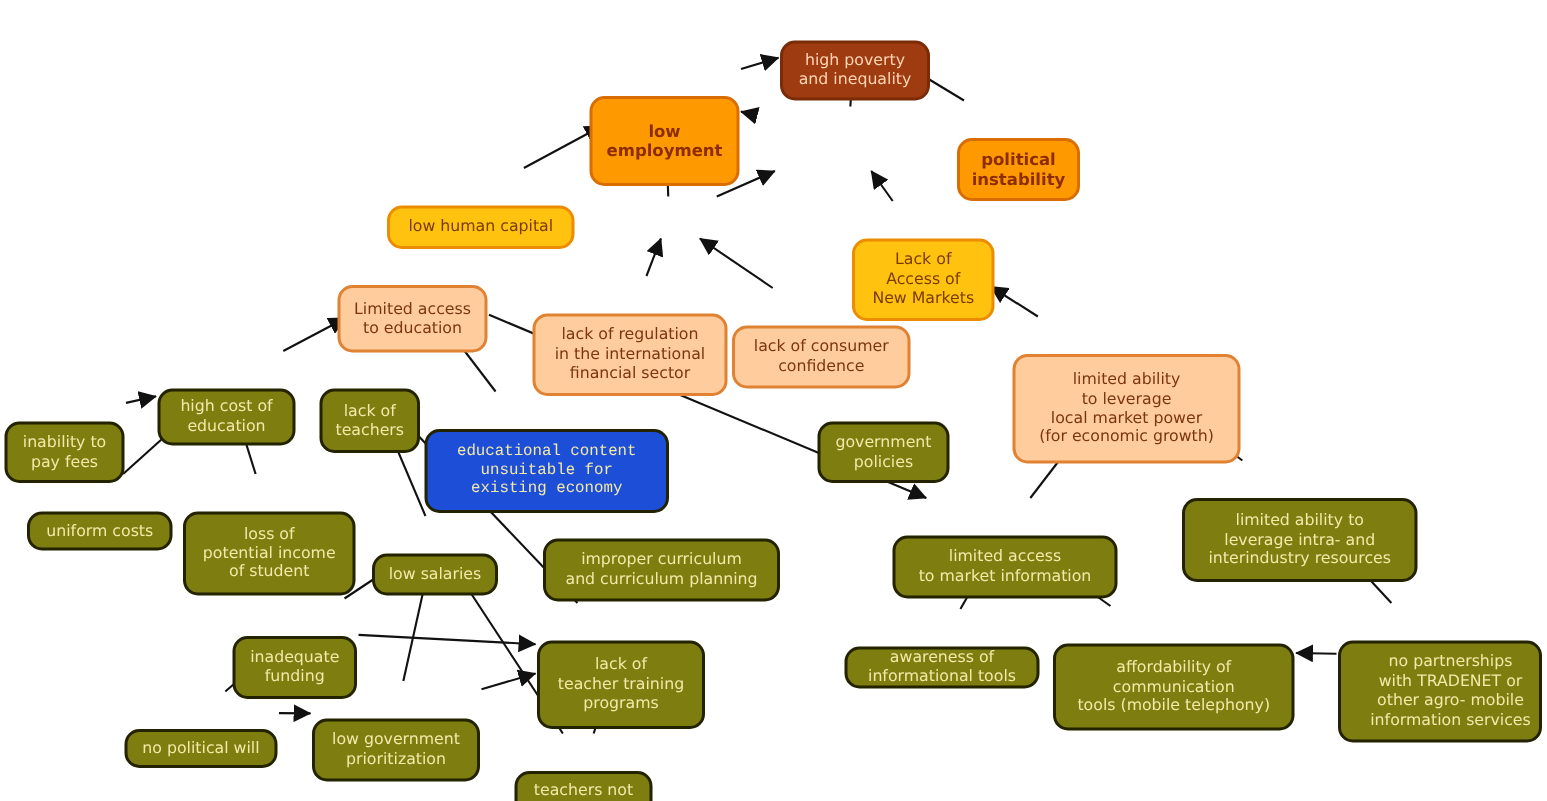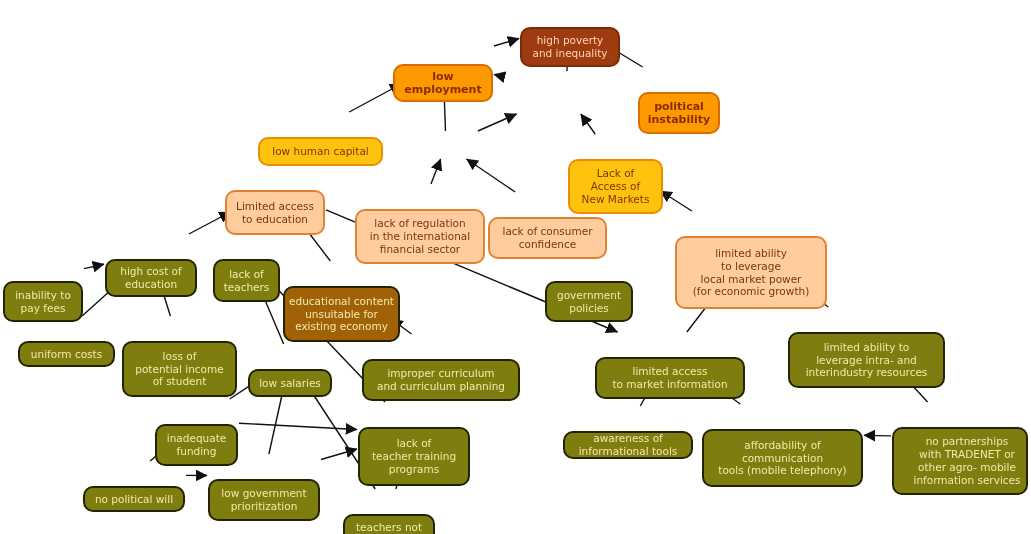--- a/index.html
+++ b/index.html
@@ -94,21 +94,21 @@
         <line x1="395.7741935483871" y1="489" x2="404.16129032258067" y2="463" stroke="#111111" stroke-width="1.4" marker-end="url(#arrow)"></line>
         <line x1="150.2037037037037" y1="461" x2="171.03703703703704" y2="443" stroke="#111111" stroke-width="1.4" marker-end="url(#arrow)"></line>
         <line x1="186" y1="475.4" x2="207" y2="475.5615384615385" stroke="#111111" stroke-width="1.4" marker-end="url(#arrow)"></line>
       </g>
   </svg>
 
 <div class="node" style="left: 520px; top: 3px; width: 100px; height: 40px; background: rgb(158, 59, 16); border-color: rgb(122, 44, 6); color: rgb(255, 214, 182);">
       <span>high poverty
 and inequality</span>
     </div>
-    <div class="node bold" style="left: 393px; top: 40px; width: 100px; height: 38px; background: rgb(255, 153, 0); border-color: rgb(217, 109, 0); color: rgb(140, 45, 0);">
+    <div class="node bold" style="left: 393px; top: 40px; width: 100px; height: 60px; background: rgb(255, 153, 0); border-color: rgb(217, 109, 0); color: rgb(140, 45, 0);">
       <span>low
 employment</span>
     </div>
     <div class="node bold" style="left: 638px; top: 68px; width: 82px; height: 42px; background: rgb(255, 153, 0); border-color: rgb(217, 109, 0); color: rgb(140, 45, 0);">
       <span>political
 instability</span>
     </div>
     <div class="node" style="left: 258px; top: 113px; width: 125px; height: 29px; background: rgb(255, 194, 14); border-color: rgb(236, 140, 0); color: rgb(122, 59, 0);">
       <span>low human capital</span>
     </div>
@@ -145,21 +145,21 @@
 pay fees</span>
     </div>
     <div class="node" style="left: 105px; top: 235px; width: 92px; height: 38px; background: rgb(126, 125, 16); border-color: rgb(35, 35, 0); color: rgb(243, 233, 169);">
       <span>high cost of
 education</span>
     </div>
     <div class="node" style="left: 213px; top: 235px; width: 67px; height: 43px; background: rgb(126, 125, 16); border-color: rgb(35, 35, 0); color: rgb(243, 233, 169);">
       <span>lack of
 teachers</span>
     </div>
-    <div class="node" style="left: 283px; top: 262px; width: 117px; height: 56px; background: #a16207; border-color: rgb(35, 35, 0); color: rgb(243, 233, 169);">
+    <div class="node" style="left: 283px; top: 262px; width: 163px; height: 56px; background: #1d4ed8; border-color: rgb(35, 35, 0); color: rgb(243, 233, 169); font-family: Liberation Mono, monospace;">
       <span>educational content
 unsuitable for
 existing economy</span>
     </div>
     <div class="node" style="left: 18px; top: 317px; width: 97px; height: 26px; background: rgb(126, 125, 16); border-color: rgb(35, 35, 0); color: rgb(243, 233, 169);">
       <span>uniform costs</span>
     </div>
     <div class="node" style="left: 122px; top: 317px; width: 115px; height: 56px; background: rgb(126, 125, 16); border-color: rgb(35, 35, 0); color: rgb(243, 233, 169);">
       <span>loss of
 potential income

